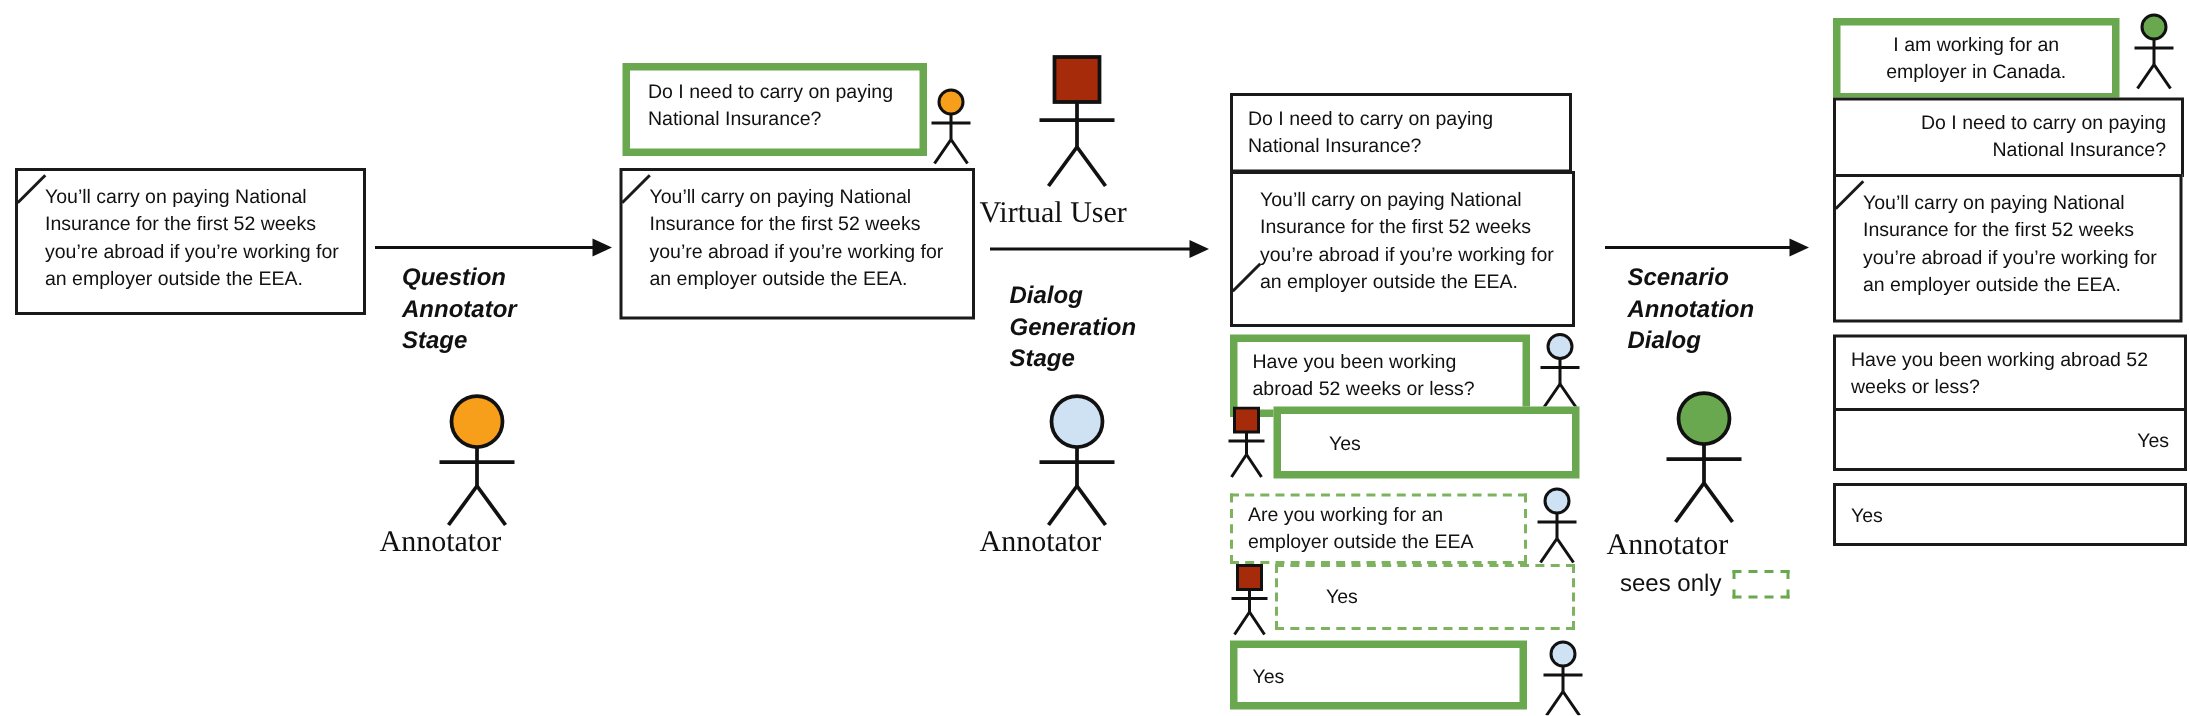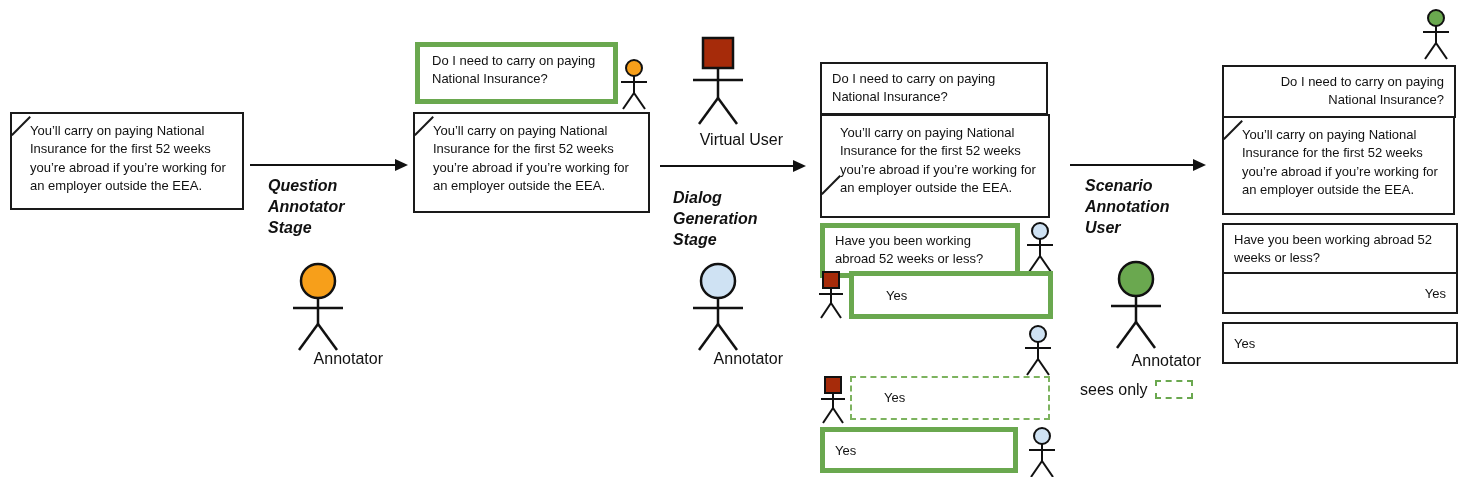--- a/index.html
+++ b/index.html
@@ -28,21 +28,21 @@
   .arrow::after {
     content:""; position:absolute; right:-12px; top:-5px;
     border-left:13px solid #111; border-top:6px solid transparent;
     border-bottom:6px solid transparent;
   }
   .stage {
     position:absolute; font-weight:bold; font-style:italic;
     font-size:16px; line-height:1.3; white-space:pre-line;
   }
   .fig { position:absolute; }
-  .figlabel { position:absolute; width:130px; text-align:right; font-size:16px; }
+  .figlabel { position:absolute; width:130px; text-align:left; font-size:20px;font-family:Liberation Serif, serif; }
   .seesrow { position:absolute; display:flex; align-items:center; font-size:16px;justify-content:space-between; }
   .legend-dash {
     display:inline-block; width:34px; height:15px; margin-left:7px;
     border:2px dashed #6aa84f; background:#fff;
   }
 </style>
 </head>
 <body>
 
 <div class="canvas">
@@ -130,20 +130,23 @@
     <rect x="6" y="1" width="16" height="16" stroke="#111" stroke-width="2" fill="#a62b0a"></rect>
     <line x1="14" y1="17" x2="14" y2="32" stroke="#111" stroke-width="2"></line>
     <line x1="2" y1="23" x2="26" y2="23" stroke="#111" stroke-width="2"></line>
     <line x1="14" y1="32" x2="4" y2="47" stroke="#111" stroke-width="2"></line>
     <line x1="14" y1="32" x2="24" y2="47" stroke="#111" stroke-width="2"></line>
   </svg>
   <div class="box greenbox indent" style="left:849px;top:271px;width:204px;min-height:48px;padding-top:11px">
     <span>Yes</span>
   </div>
 
+  <div class="box dashedbox" style="left:820px;top:329px;width:198px;min-height:40px;padding:3px 10px">
+    <span>Are you working for an employer outside the EEA</span>
+  </div>
   <svg class="fig" style="left:1022px;top:324px" width="32" height="54" viewBox="0 0 32 54">
     <circle cx="16" cy="10" r="8" stroke="#111" stroke-width="2" fill="#cfe2f3"></circle>
     <line x1="16" y1="18" x2="16" y2="35" stroke="#111" stroke-width="2"></line>
     <line x1="3" y1="24" x2="29" y2="24" stroke="#111" stroke-width="2"></line>
     <line x1="16" y1="35" x2="5" y2="51" stroke="#111" stroke-width="2"></line>
     <line x1="16" y1="35" x2="27" y2="51" stroke="#111" stroke-width="2"></line>
   </svg>
 
   <svg class="fig" style="left:819px;top:376px" width="28" height="50" viewBox="0 0 28 50">
     <rect x="6" y="1" width="16" height="16" stroke="#111" stroke-width="2" fill="#a62b0a"></rect>
@@ -163,35 +166,38 @@
     <circle cx="16" cy="10" r="8" stroke="#111" stroke-width="2" fill="#cfe2f3"></circle>
     <line x1="16" y1="18" x2="16" y2="35" stroke="#111" stroke-width="2"></line>
     <line x1="3" y1="24" x2="29" y2="24" stroke="#111" stroke-width="2"></line>
     <line x1="16" y1="35" x2="5" y2="51" stroke="#111" stroke-width="2"></line>
     <line x1="16" y1="35" x2="27" y2="51" stroke="#111" stroke-width="2"></line>
   </svg>
 
   <div class="arrow" style="left:1070px;top:164px;width:124px"></div>
   <div class="stage" style="left:1085px;top:176px">Scenario
 Annotation
-User</div>
+Dialog</div>
 
   <svg class="fig" style="left:1098px;top:260px" width="76" height="92" viewBox="0 0 76 92">
     <circle cx="38" cy="19" r="17" stroke="#111" stroke-width="2.5" fill="#6aa84f"></circle>
     <line x1="38" y1="36" x2="38" y2="62" stroke="#111" stroke-width="2.5"></line>
     <line x1="13" y1="46" x2="63" y2="46" stroke="#111" stroke-width="2.5"></line>
     <line x1="38" y1="62" x2="19" y2="88" stroke="#111" stroke-width="2.5"></line>
     <line x1="38" y1="62" x2="57" y2="88" stroke="#111" stroke-width="2.5"></line>
   </svg>
   <div class="figlabel" style="left:1071px;top:352px">Annotator</div>
   <div class="seesrow" style="left:1080px;top:380px">
     <span>sees only</span>
     <span class="legend-dash"></span>
   </div>
 
+  <div class="box greenbox ta-center" style="left:1222px;top:12px;width:191px;min-height:46px;padding:4px 8px">
+    <span>I am working for an employer in Canada.</span>
+  </div>
   <svg class="fig" style="left:1420px;top:8px" width="32" height="54" viewBox="0 0 32 54">
     <circle cx="16" cy="10" r="8" stroke="#111" stroke-width="2" fill="#6aa84f"></circle>
     <line x1="16" y1="18" x2="16" y2="35" stroke="#111" stroke-width="2"></line>
     <line x1="3" y1="24" x2="29" y2="24" stroke="#111" stroke-width="2"></line>
     <line x1="16" y1="35" x2="5" y2="51" stroke="#111" stroke-width="2"></line>
     <line x1="16" y1="35" x2="27" y2="51" stroke="#111" stroke-width="2"></line>
   </svg>
 
   <div class="box ta-right" style="left:1222px;top:65px;width:234px;min-height:43px">
     <span>Do I need to carry on paying National Insurance?</span>

